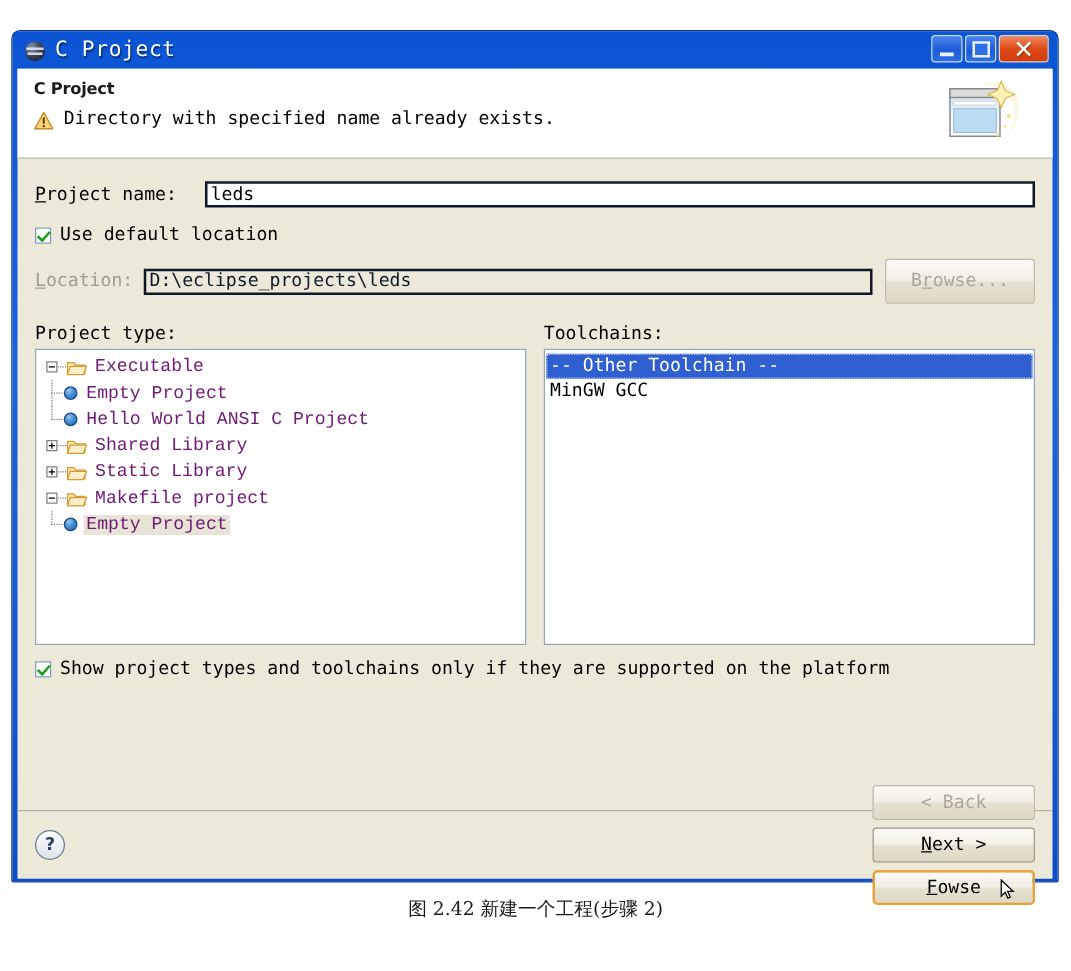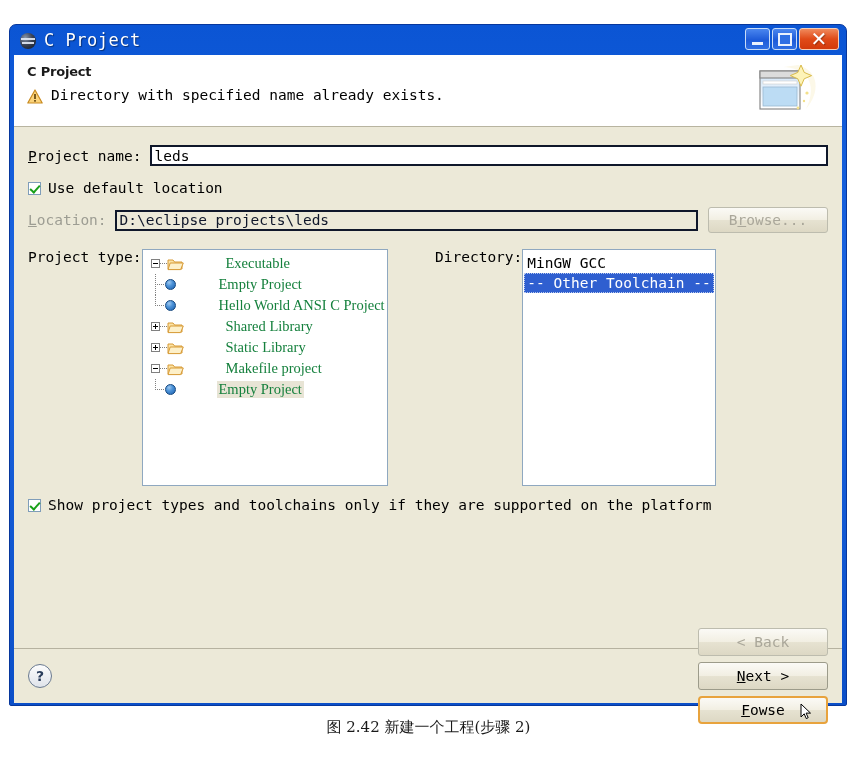--- a/index.html
+++ b/index.html
@@ -134,20 +134,21 @@
   .form {
     padding: 0 14px;
     position: relative;
     font-size: 14.5px;
     color: #000;
   }
 
   .row-projname {
     display: flex; align-items: center;
     margin-top: 18px;
+    gap: 14px;
   }
   .label-mono { font-family: "DejaVu Sans Mono", monospace; font-size: 14.5px; }
   .u { text-decoration: underline; }
 
   .txtinput {
     flex: 1;
     height: 21px;
     border: 2px solid #0f172a;
     background: #ffffff;
     margin-left: 8px;
@@ -193,33 +194,33 @@
   }
   .label-dim { color: #9d9d93; }
 
   .btn {
     font-family: "DejaVu Sans Mono", monospace;
     font-size: 14.5px;
     background: linear-gradient(to bottom,#fbfaf6 0%, #f2efe3 48%, #e6e2d1 52%, #ddd8c4 100%);
     border: 1px solid #9c9b8a;
     border-radius: 3px;
     color: #000;
-    height: 26px;
+    height: 36px;
     padding: 0 10px;
     box-sizing: border-box;
     cursor: default;
     white-space: nowrap;
   }
   .btn.disabled { color: #aaa79a; border-color: #bdbcae; }
 
   .browse-btn { margin-left: 10px; width: 120px; }
 
   
   .panels { display: flex; margin-top: 16px; gap: 14px; }
-  .panel { flex: 1; display: flex; flex-direction: row; min-width: 0; }
+  .panel { flex: 1; display: flex; flex-direction: column; min-width: 0; }
   .panel-label { margin-bottom: 4px; font-family: "DejaVu Sans Mono", monospace; font-size: 14.5px; }
   .listbox {
     background: #ffffff;
     border: 1px solid #8fa8c0;
     height: 237px;
     box-sizing: border-box;
     overflow: hidden;
     padding: 3px 0 0 0;
   }
 
@@ -247,21 +248,21 @@
   }
   .folder {
     width: 17px; height: 14px; flex: none; margin-right: 4px; position: relative;
   }
   .bullet {
     width: 11px; height: 11px; border-radius: 50%; flex: none; margin-right: 5px;
     background: radial-gradient(circle at 35% 28%, #9fc8ef 0%, #4d93d8 40%, #1b5fae 100%);
     border: 1px solid #14477f;
     box-sizing: border-box;
   }
-  .tlabel { font-family: Liberation Serif, serif; color:#15803d; padding: 0 2px; margin-left: 36px; }
+  .tlabel { font-family: Liberation Mono, monospace; color:#701a75; padding: 0 2px; }
   .tnode.selected .tlabel { background: #e8e4d5; }
   .leaf-connect { width: 22px; height: 21px; position: relative; flex: none; }
   .leaf-connect .lv { position:absolute; left: 12px; top:0; height: 11px; border-left:1px dotted #808080; }
   .leaf-connect .lv.full { height: 21px; }
   .leaf-connect .lh { position:absolute; left: 12px; top: 10px; width: 9px; border-top:1px dotted #808080; }
 
   
   .litem {
     height: 20px; line-height: 20px;
     font-family: "DejaVu Sans Mono", monospace; font-size: 14.5px;
@@ -482,24 +483,24 @@
                     <span class="lh"></span>
                 </span>
                 <span class="bullet"></span>
                 <span class="tlabel">Empty Project</span>
               </div>
 
             </div>
           </div>
 
           <div class="panel">
-            <div class="panel-label">Directory:</div>
+            <div class="panel-label">Toolchains:</div>
             <div class="listbox">
+              <div class="litem selected">-- Other Toolchain --</div>
               <div class="litem">MinGW GCC</div>
-              <div class="litem selected">-- Other Toolchain --</div>
             </div>
           </div>
 
         </div>
 
         <div class="row-bottomcheck">
           <span class="cbox checked"></span>
           <span class="label-mono">Show project types and toolchains only if they are supported on the platform</span>
         </div>
 

